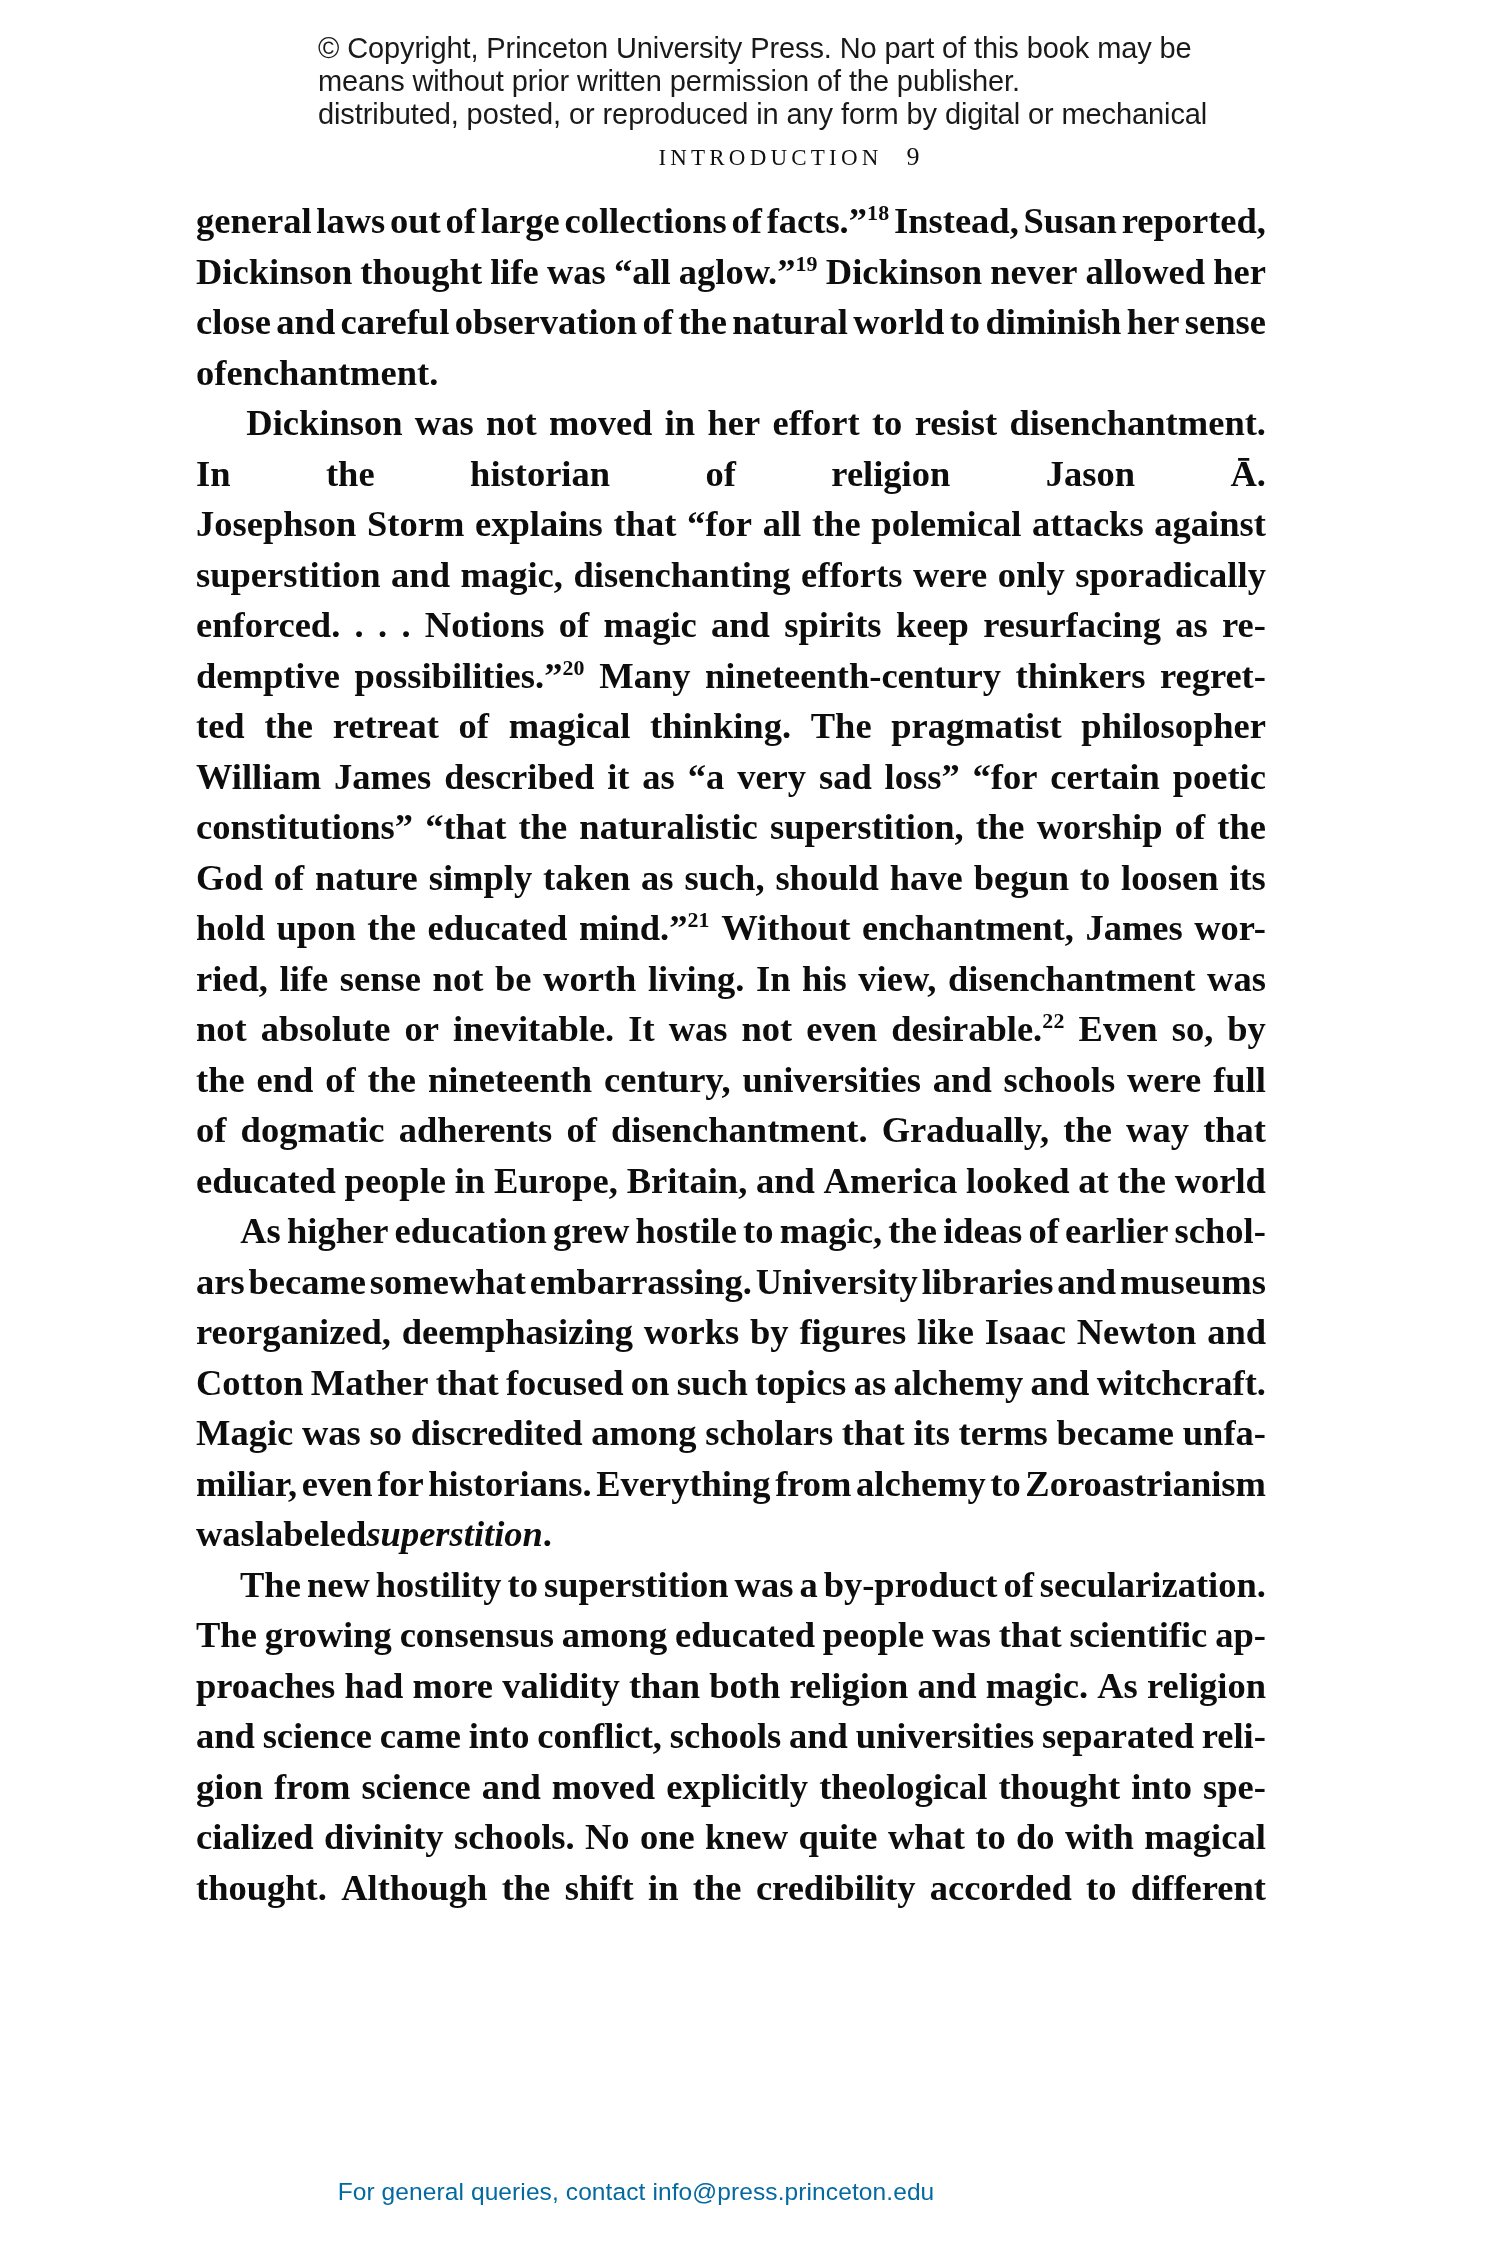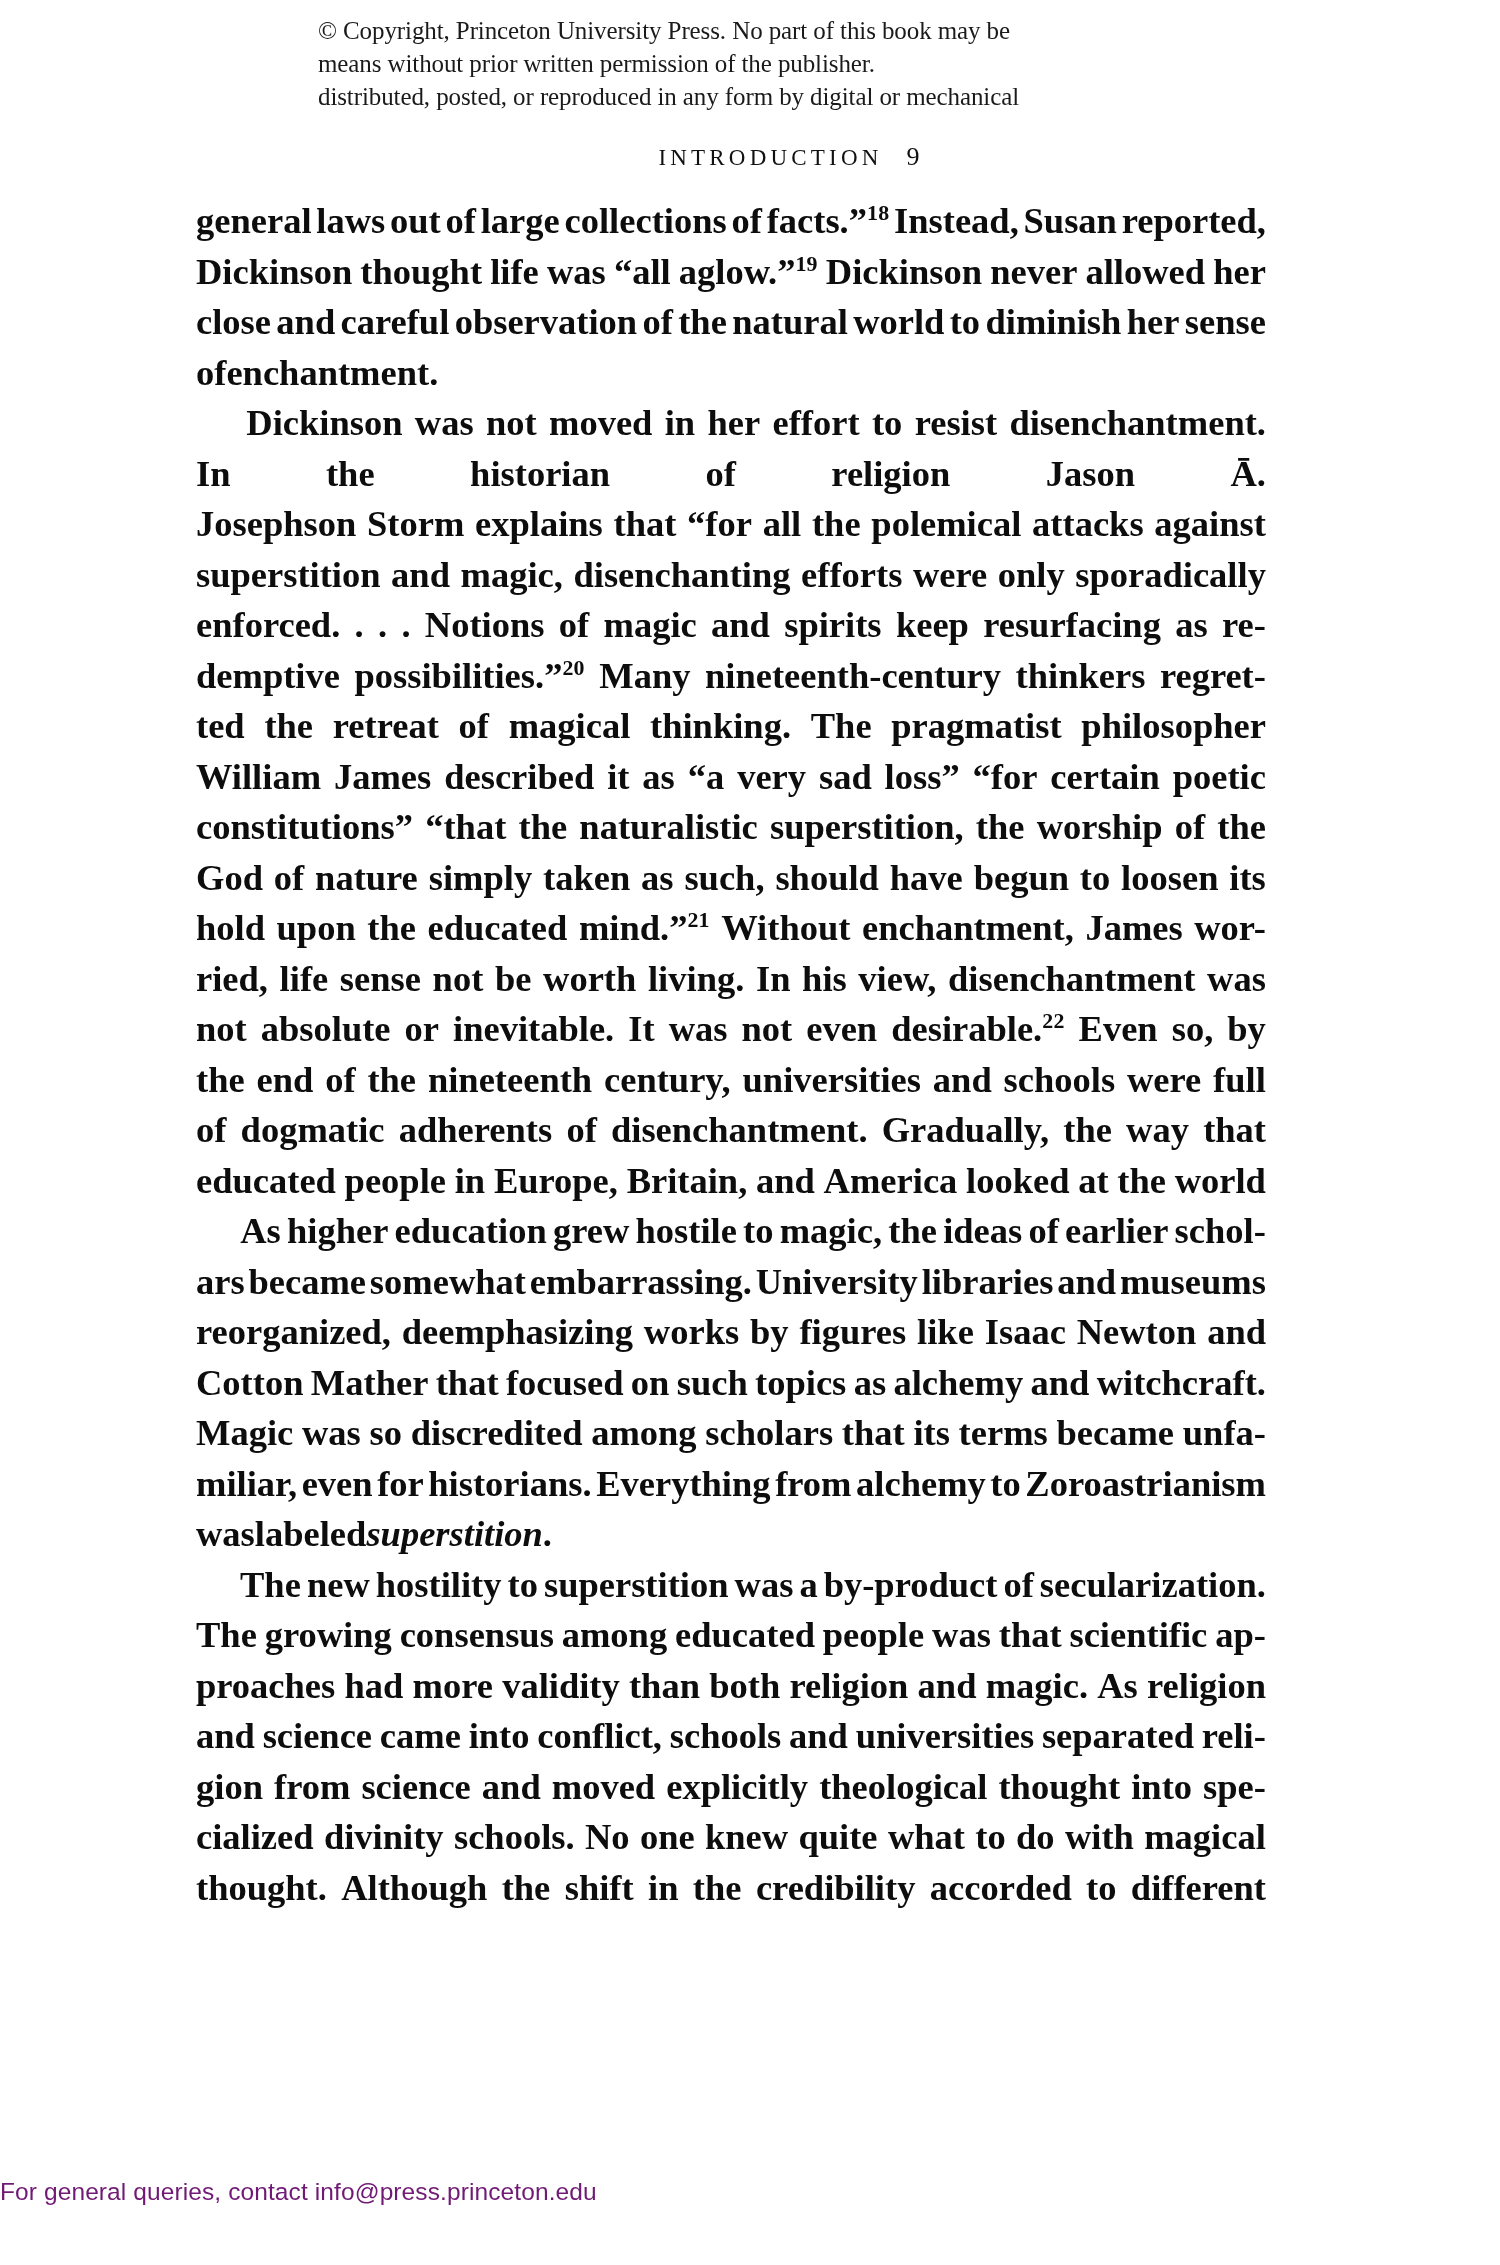--- a/index.html
+++ b/index.html
@@ -20,24 +20,24 @@
   .page {
     position: absolute;
     inset: 0;
     background: #ffffff;
   }
 
   
   .copyright-notice {
     position: absolute;
     left: 318px;
-    top: 14px;
+    top: 32px;
     width: 860px;
-    font-family: Liberation Serif, serif;
-    font-size: 25px;
+    font-family: Liberation Sans, sans-serif;
+    font-size: 29px;
     line-height: 33px;
     color: #1a1a1a;
     letter-spacing: -0.1px;
   }
   .copyright-notice .cline { display: block; white-space: pre; }
 
   
   .running-head {
     position: absolute;
     left: 0;
@@ -99,24 +99,24 @@
     line-height: 0;
     letter-spacing: 0.2px;
   }
 
   
   .page-footer {
     position: absolute;
     left: 0;
     top: 2178px;
     width: 1272px;
-    text-align: left;
+    text-align: center;
     font-family: "Liberation Sans", sans-serif;
     font-size: 24.5px;
-    color: #701a75;
+    color: #0369a1;
     letter-spacing: 0.1px;
   }
 </style>
 </head>
 <body>
 
 <div class="page">
 
   <div class="copyright-notice">
     <span class="cline">© Copyright, Princeton University Press. No part of this book may be</span>

